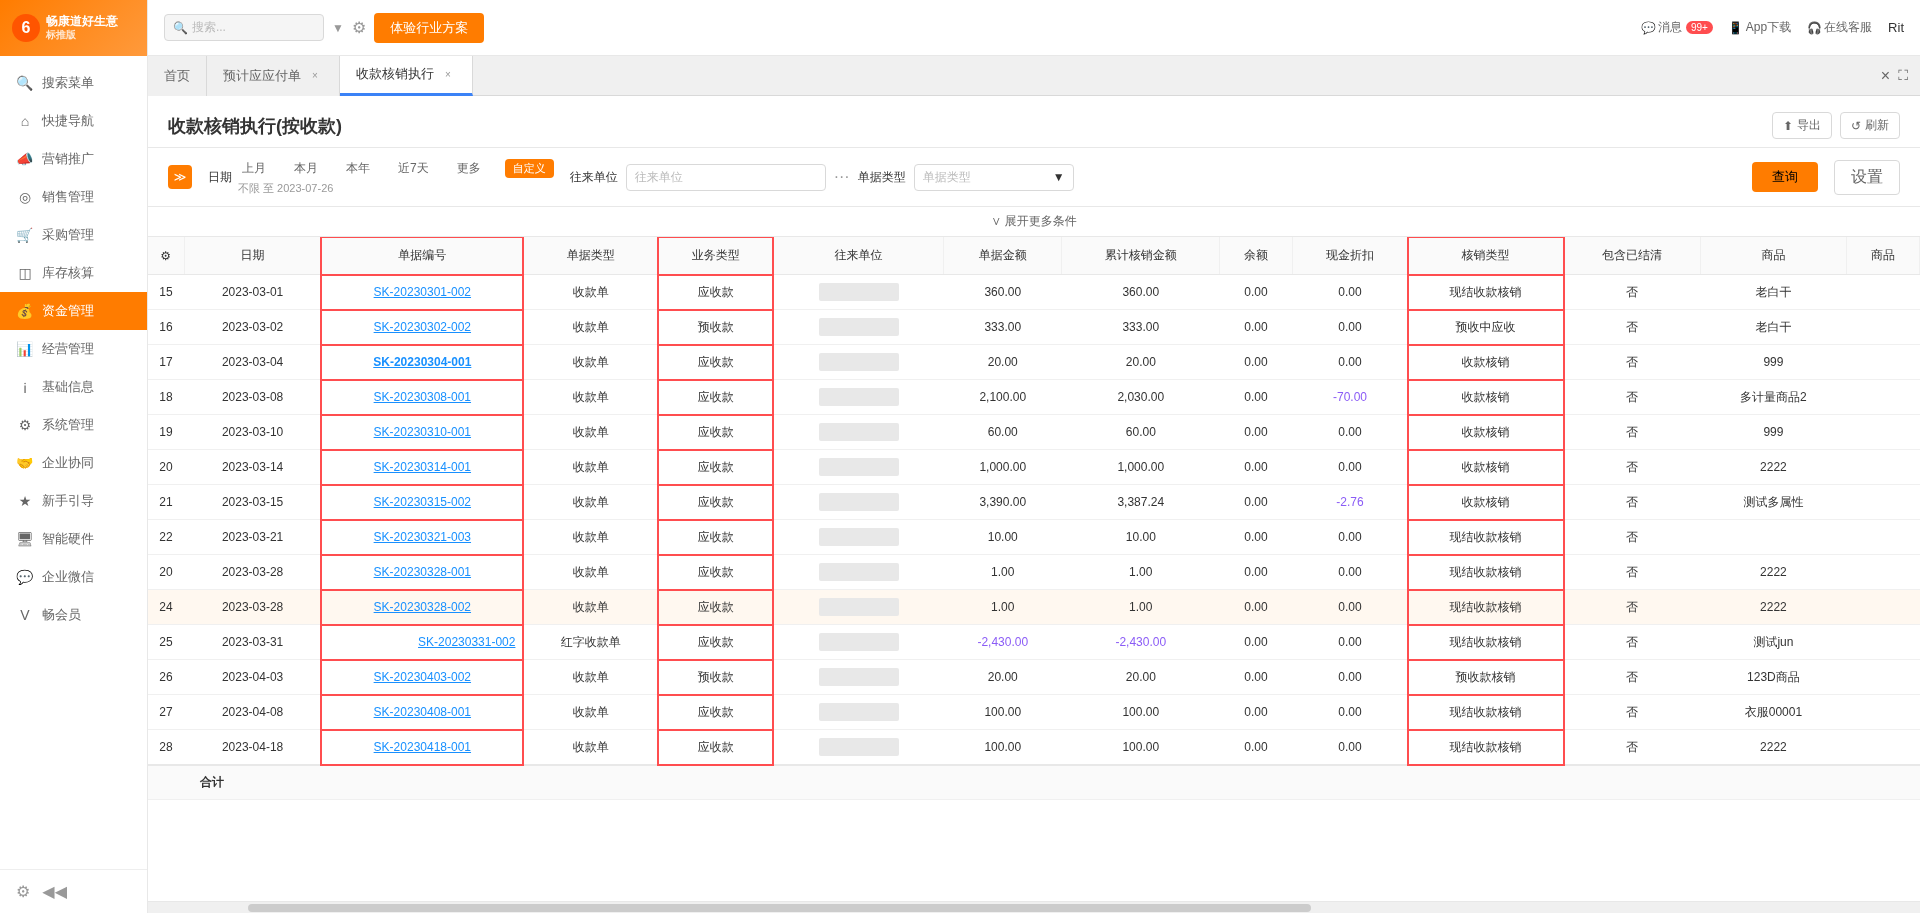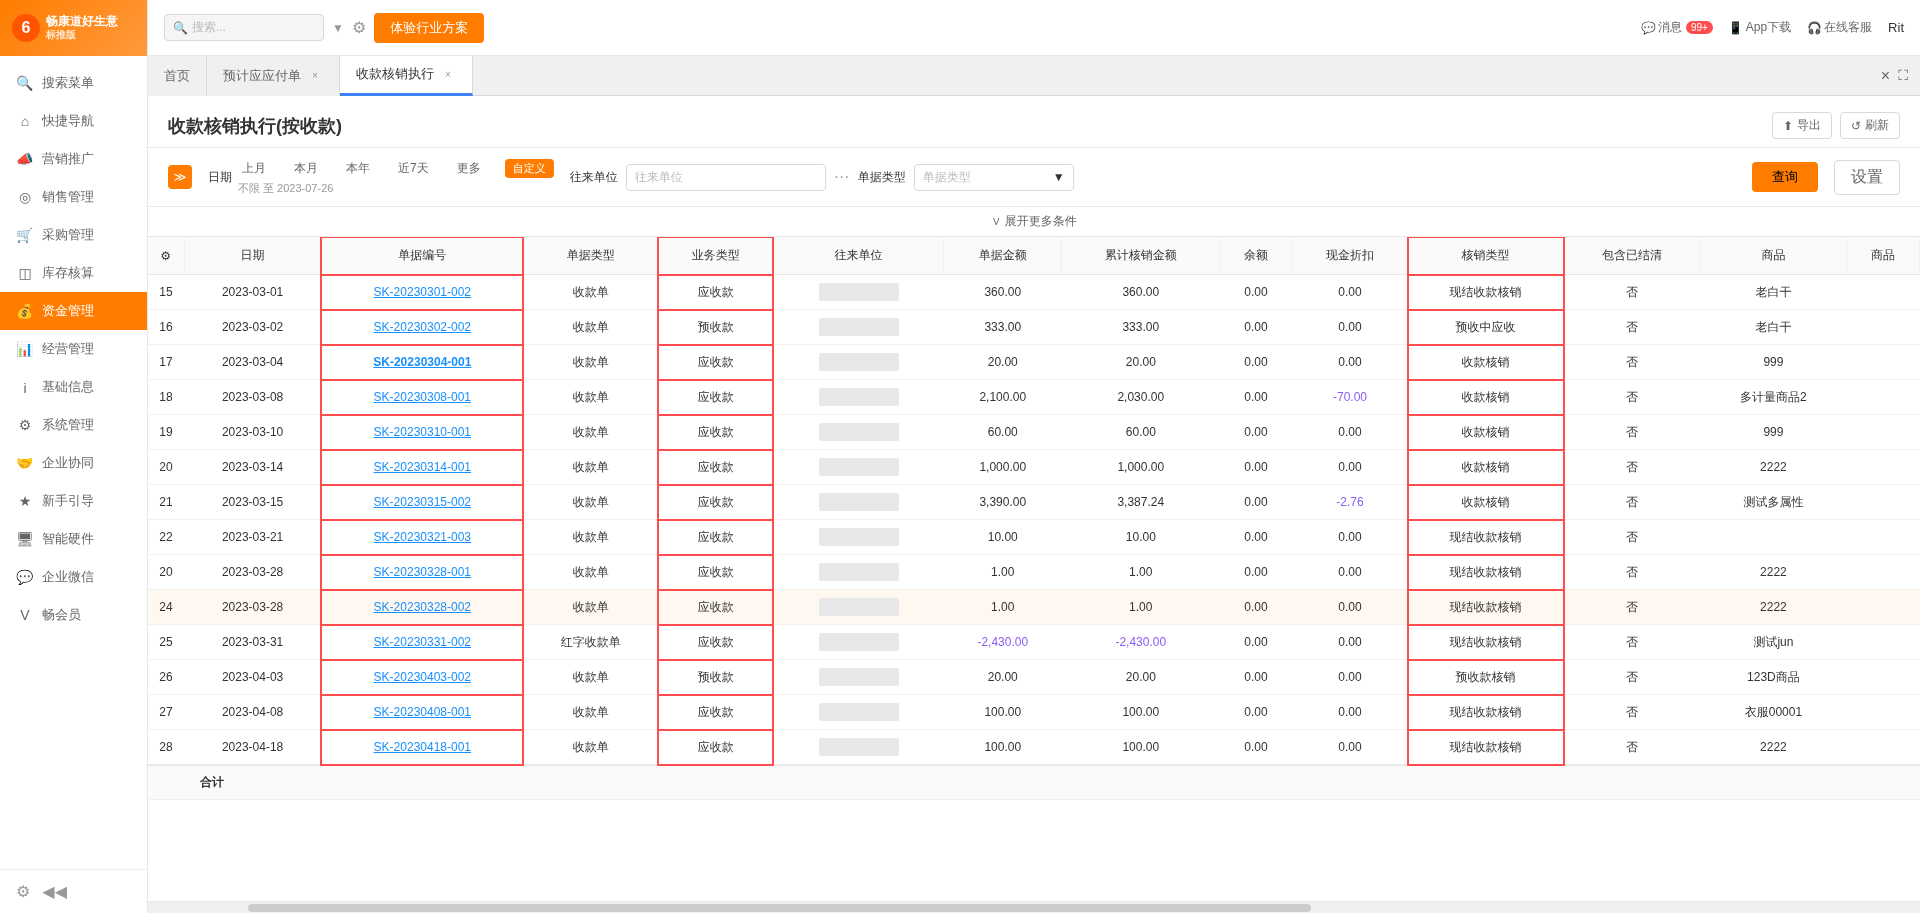--- a/index.html
+++ b/index.html
@@ -444,21 +444,21 @@
     <td>0.00</td>
     <td class="">0.00</td>
     <td style="outline: 2px solid #ff4d4f; outline-offset:-1px;">现结收款核销</td>
     <td>否</td>
     <td>2222</td>
     <td></td>
   </tr>
             <tr>
     <td>25</td>
     <td>2023-03-31</td>
-    <td style="outline: 2px solid #ff4d4f; outline-offset:-1px;"><a class="link">SK-20230331-002</a></td>
+    <td style="outline: 2px solid #ff4d4f; outline-offset:-1px;text-align:right;"><a class="link">SK-20230331-002</a></td>
     <td>红字收款单</td>
     <td style="outline: 2px solid #ff4d4f; outline-offset:-1px;">应收款</td>
     <td><span style="color:#bbb; background:#e8e8e8; padding:2px 12px; border-radius:2px; display:inline-block; min-width:80px;">&nbsp;</span></td>
     <td class="negative">-2,430.00</td>
     <td class="negative">-2,430.00</td>
     <td>0.00</td>
     <td class="">0.00</td>
     <td style="outline: 2px solid #ff4d4f; outline-offset:-1px;">现结收款核销</td>
     <td>否</td>
     <td>测试jun</td>

